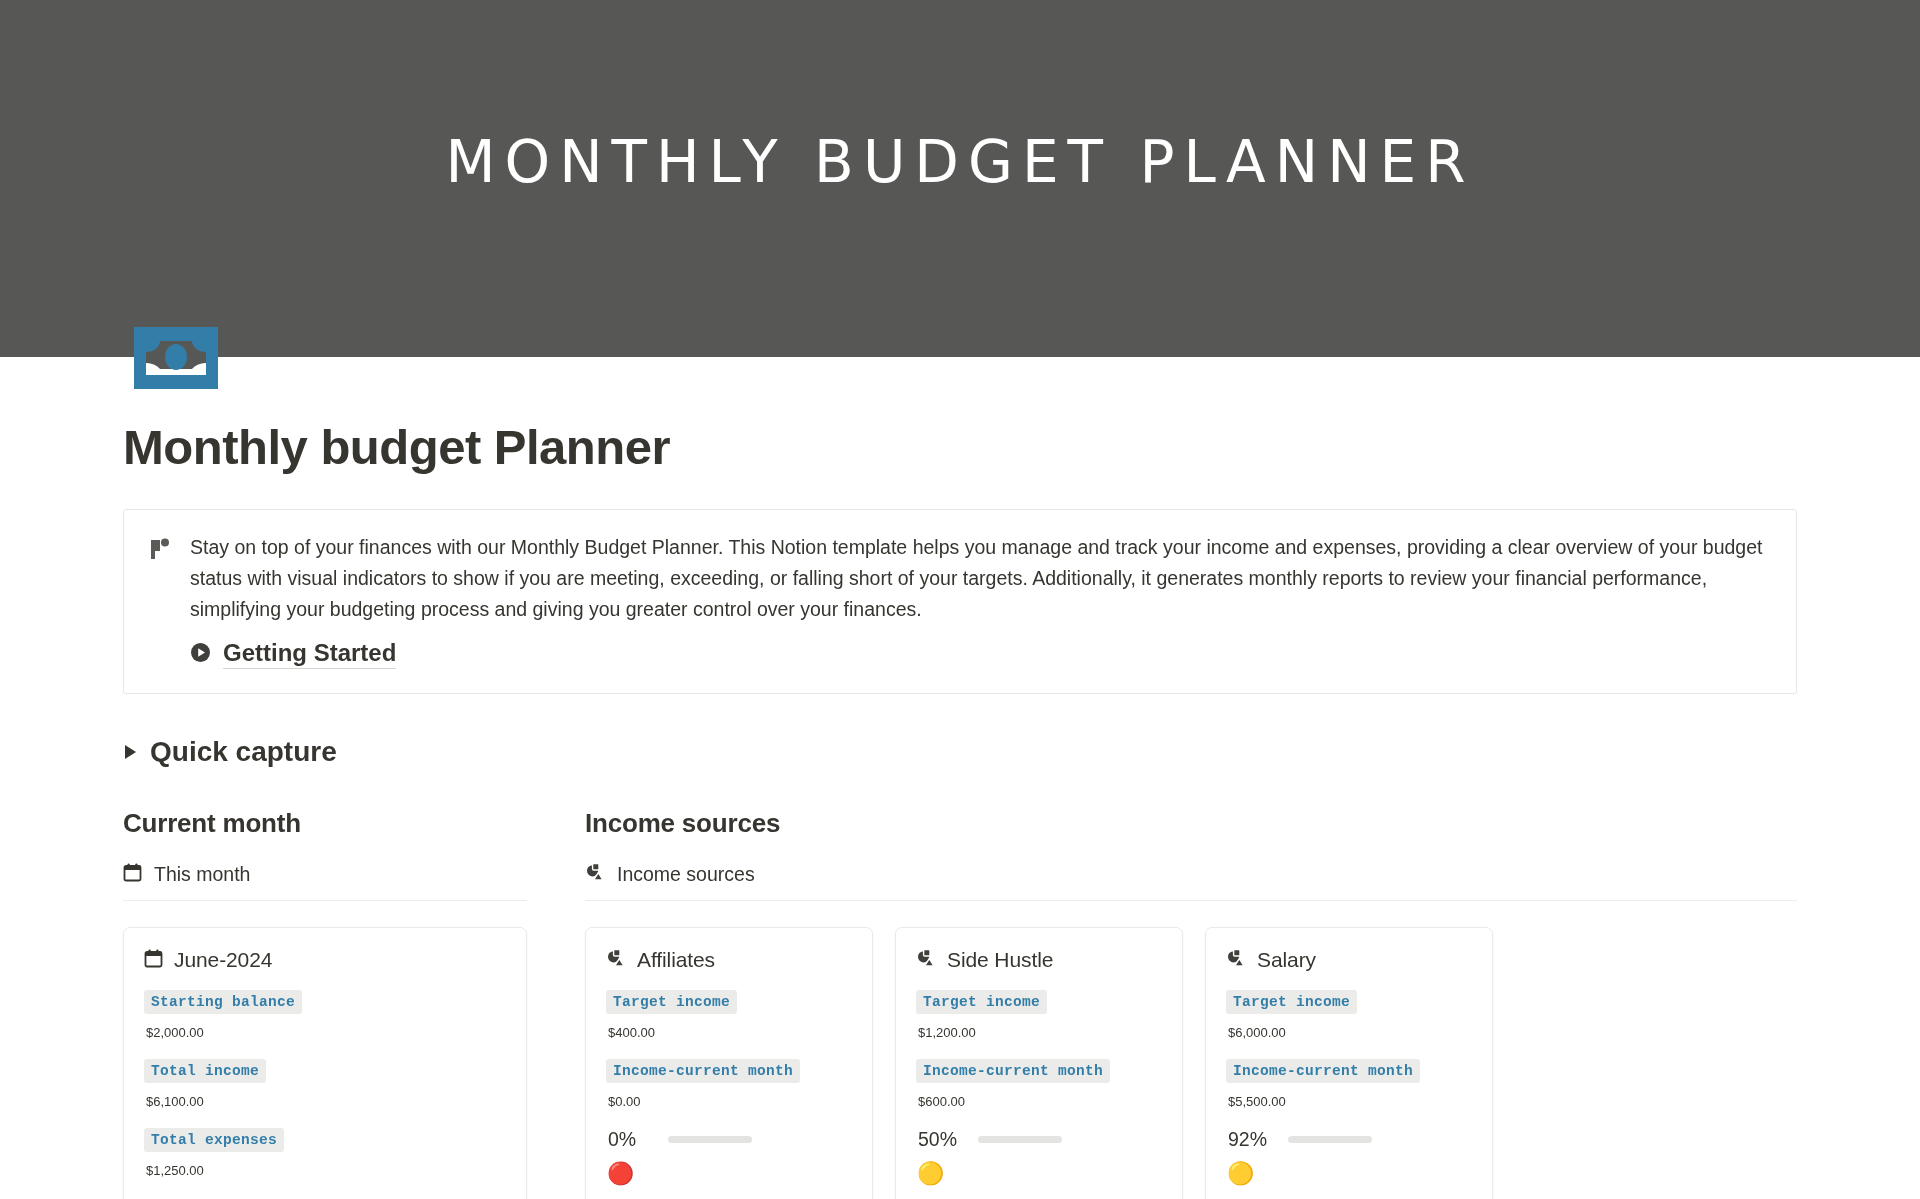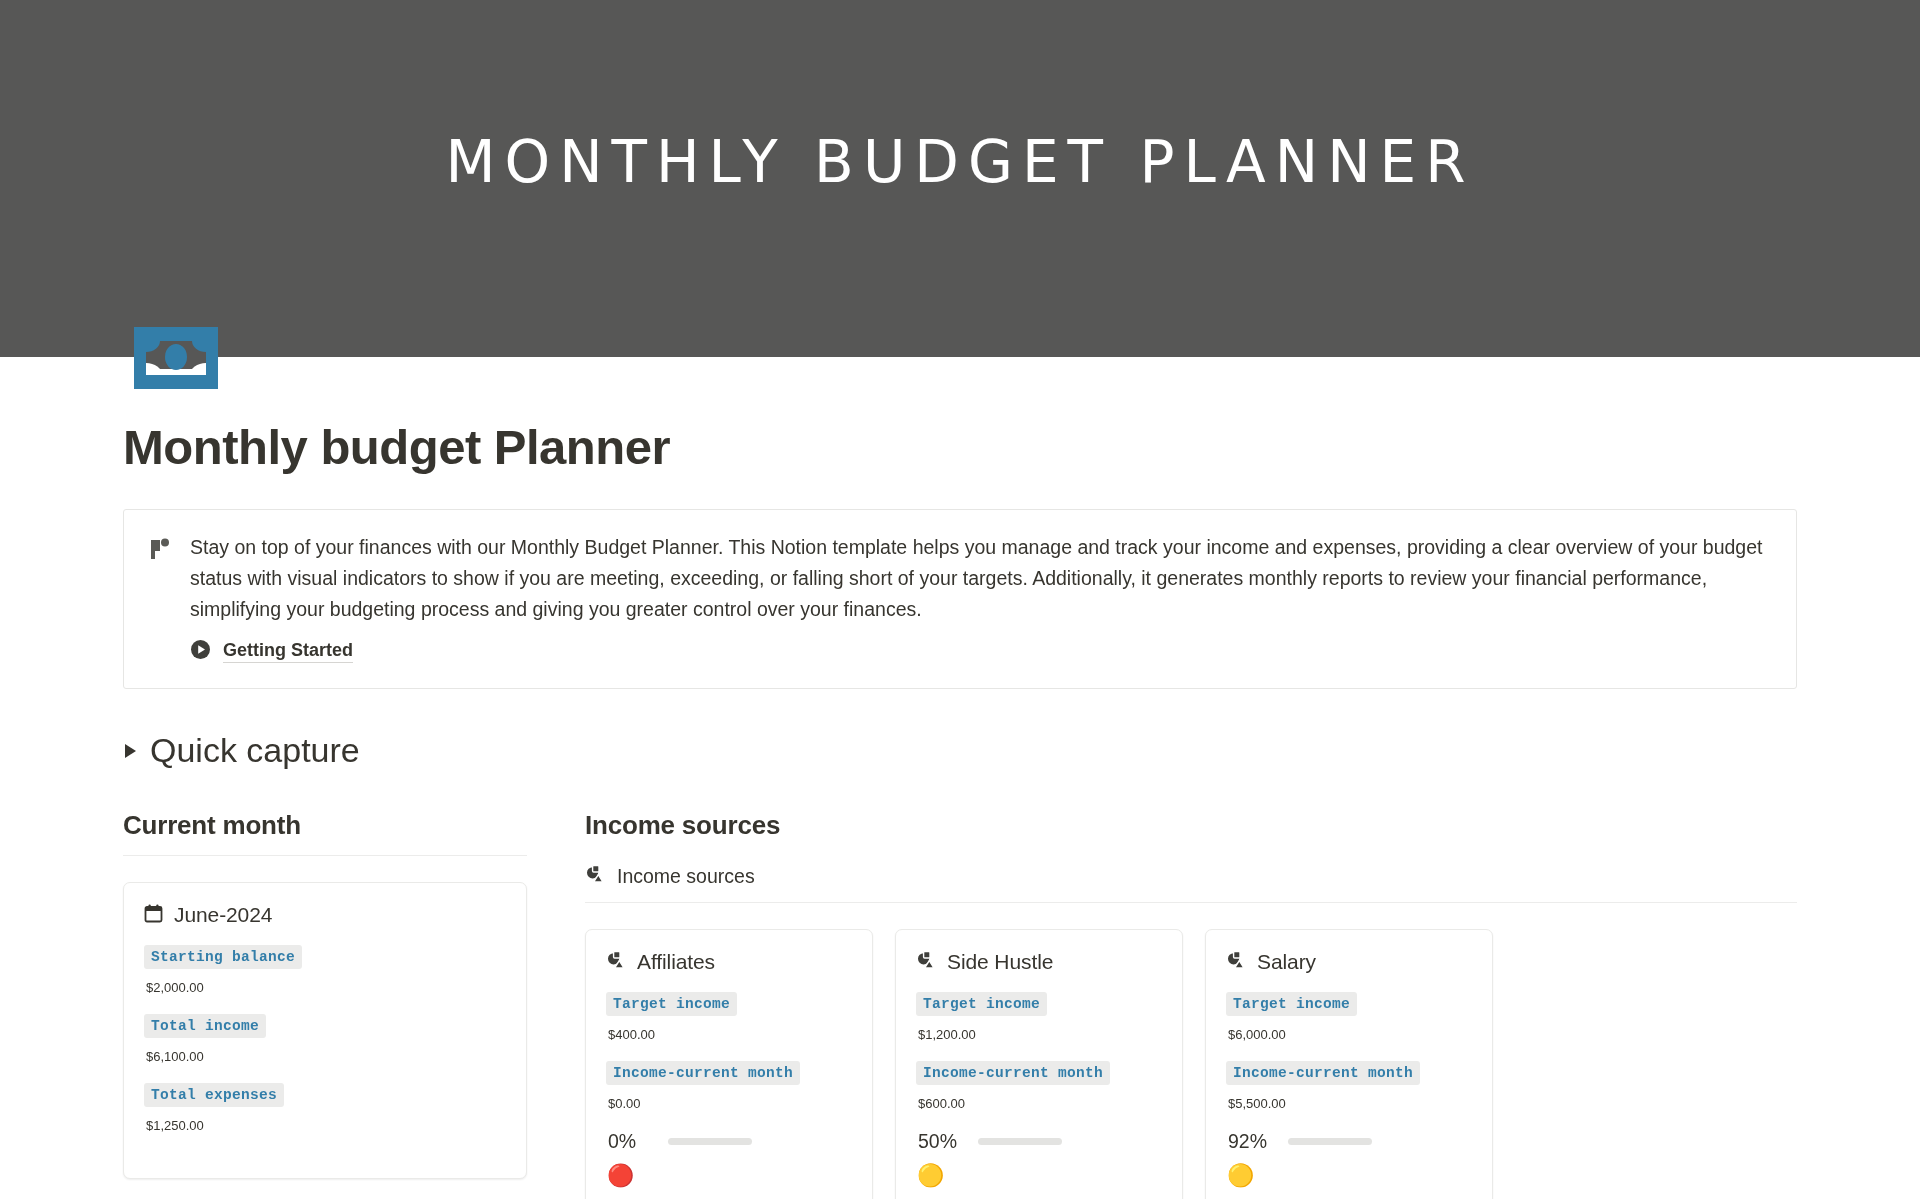--- a/index.html
+++ b/index.html
@@ -91,21 +91,21 @@
     color: #37352f;
   }
   .callout-link-row {
     display: flex;
     align-items: center;
     gap: 12px;
     margin-top: 14px;
   }
   .play-icon { flex: 0 0 auto; display: block; }
   .callout-link {
-    font-size: 18px;
+    font-size: 24px;
     font-weight: bold;
     color: #37352f;
     border-bottom: 1.5px solid #d6d5d2;
     padding-bottom: 1px;
     cursor: pointer;
   }
 
   
   .toggle-row {
     margin-top: 42px;
@@ -115,22 +115,22 @@
     cursor: pointer;
   }
   .toggle-arrow {
     width: 0; height: 0;
     border-left: 11px solid #37352f;
     border-top: 7px solid transparent;
     border-bottom: 7px solid transparent;
     margin-left: 2px;
   }
   .toggle-label {
-    font-size: 34px;
-    font-weight: normal;
+    font-size: 28px;
+    font-weight: bold;
     color: #37352f;
   }
 
   
   .columns {
     margin-top: 40px;
     display: flex;
     gap: 58px;
     align-items: flex-start;
   }
@@ -292,20 +292,31 @@
     <div class="toggle-row">
       <span class="toggle-arrow"></span>
       <span class="toggle-label">Quick capture</span>
     </div>
 
     <div class="columns">
 
       <div class="col-left">
         <div class="db-title">Current month</div>
 
+        <div class="db-view-row">
+          <span>
+            <svg width="19" height="19" viewBox="0 0 19 19" xmlns="http://www.w3.org/2000/svg">
+              <rect x="1.5" y="3" width="16" height="14.5" rx="1.5" fill="none" stroke="#37352f" stroke-width="1.8"></rect>
+              <rect x="1.5" y="3" width="16" height="4" fill="#37352f"></rect>
+              <rect x="4.5" y="0.5" width="2.2" height="4" rx="1" fill="#37352f"></rect>
+              <rect x="12.3" y="0.5" width="2.2" height="4" rx="1" fill="#37352f"></rect>
+            </svg>
+          </span>
+          <span class="db-view-label">This month</span>
+        </div>
         <div class="db-divider"></div>
 
         <div class="card-grid">
           <div class="card card-month">
             <div class="card-head">
               <span>
                 <svg width="19" height="19" viewBox="0 0 19 19" xmlns="http://www.w3.org/2000/svg">
                   <rect x="1.5" y="3" width="16" height="14.5" rx="1.5" fill="none" stroke="#37352f" stroke-width="1.8"></rect>
                   <rect x="1.5" y="3" width="16" height="4" fill="#37352f"></rect>
                   <rect x="4.5" y="0.5" width="2.2" height="4" rx="1" fill="#37352f"></rect>

